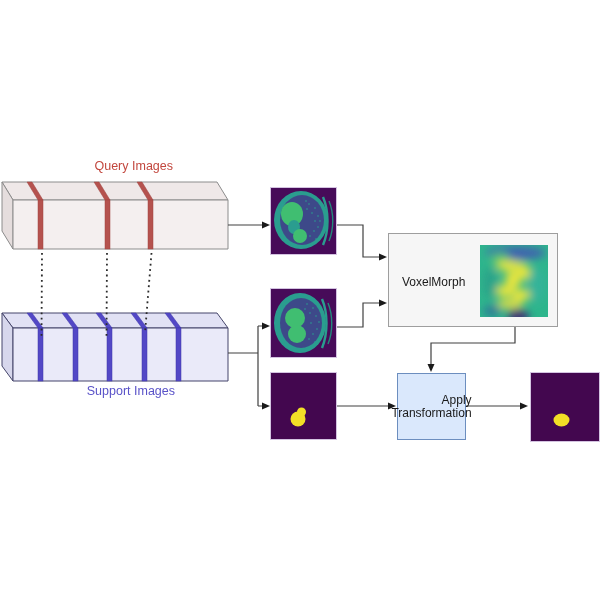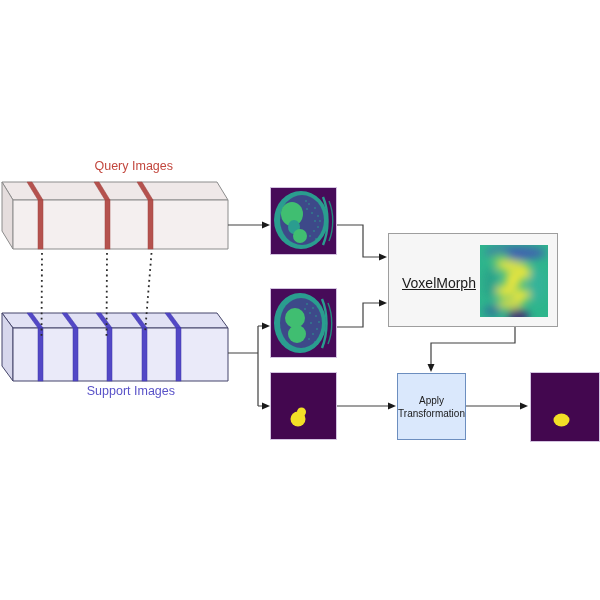--- a/index.html
+++ b/index.html
@@ -6,26 +6,26 @@
   .canvas{position:relative;width:600px;height:600px;background:#ffffff;overflow:hidden;
           font-family:"Liberation Sans", sans-serif;}
   .layer{position:absolute;left:0;top:0;width:600px;height:600px;}
   .label{position:absolute;text-align:right;font-size:12.5px;line-height:14px;}
   .query-label{left:53px;top:159px;width:120px;color:#C2473E;}
   .support-label{left:55px;top:384px;width:120px;color:#5952C8;}
   .img-frame{position:absolute;border:1px solid #D3C3E0;line-height:0;box-sizing:border-box;}
   .img-frame svg{display:block;}
   .vm-box{position:absolute;left:388px;top:233px;width:170px;height:94px;background:#F6F6F6;
           border:1px solid #9E9E9E;box-sizing:border-box;}
-  .vm-label{position:absolute;left:13px;top:41px;font-size:14px;color:#1a1a1a;text-decoration:underline;}
+  .vm-label{position:absolute;left:13px;top:41px;font-size:12px;color:#1a1a1a;}
   .vm-img{left:91px;top:11px;border:none;}
   .at-box{position:absolute;left:397px;top:373px;width:69px;height:67px;background:#DAE8FC;
           border:1px solid #6C8EBF;box-sizing:border-box;display:flex;align-items:center;
           justify-content:center;text-align:center;}
-  .at-label{font-size:10px;line-height:13px;color:#1a1a1a;}
+  .at-label{font-size:12px;line-height:13px;color:#1a1a1a;text-align:right;}
 </style>
 </head>
 <body>
 
 <div class="canvas">
 
   <svg class="layer" viewBox="0 0 600 600">
 
     <g stroke="#8C8C8C" stroke-width="1">
       <polygon points="2,182 217,182 228,200 13,200" fill="#EFE8E8"></polygon>

